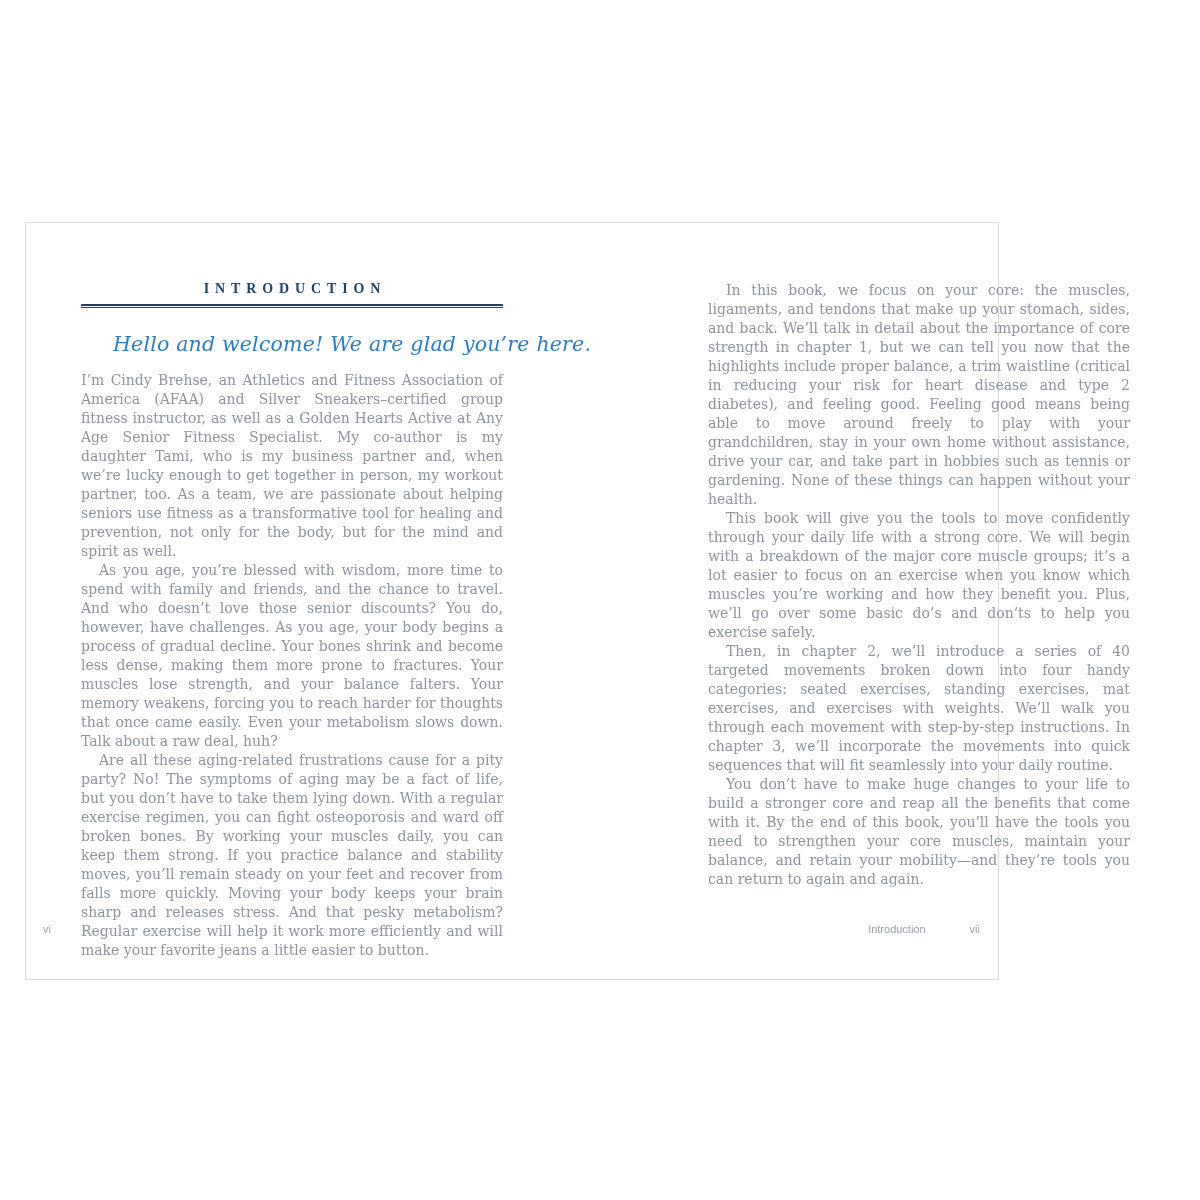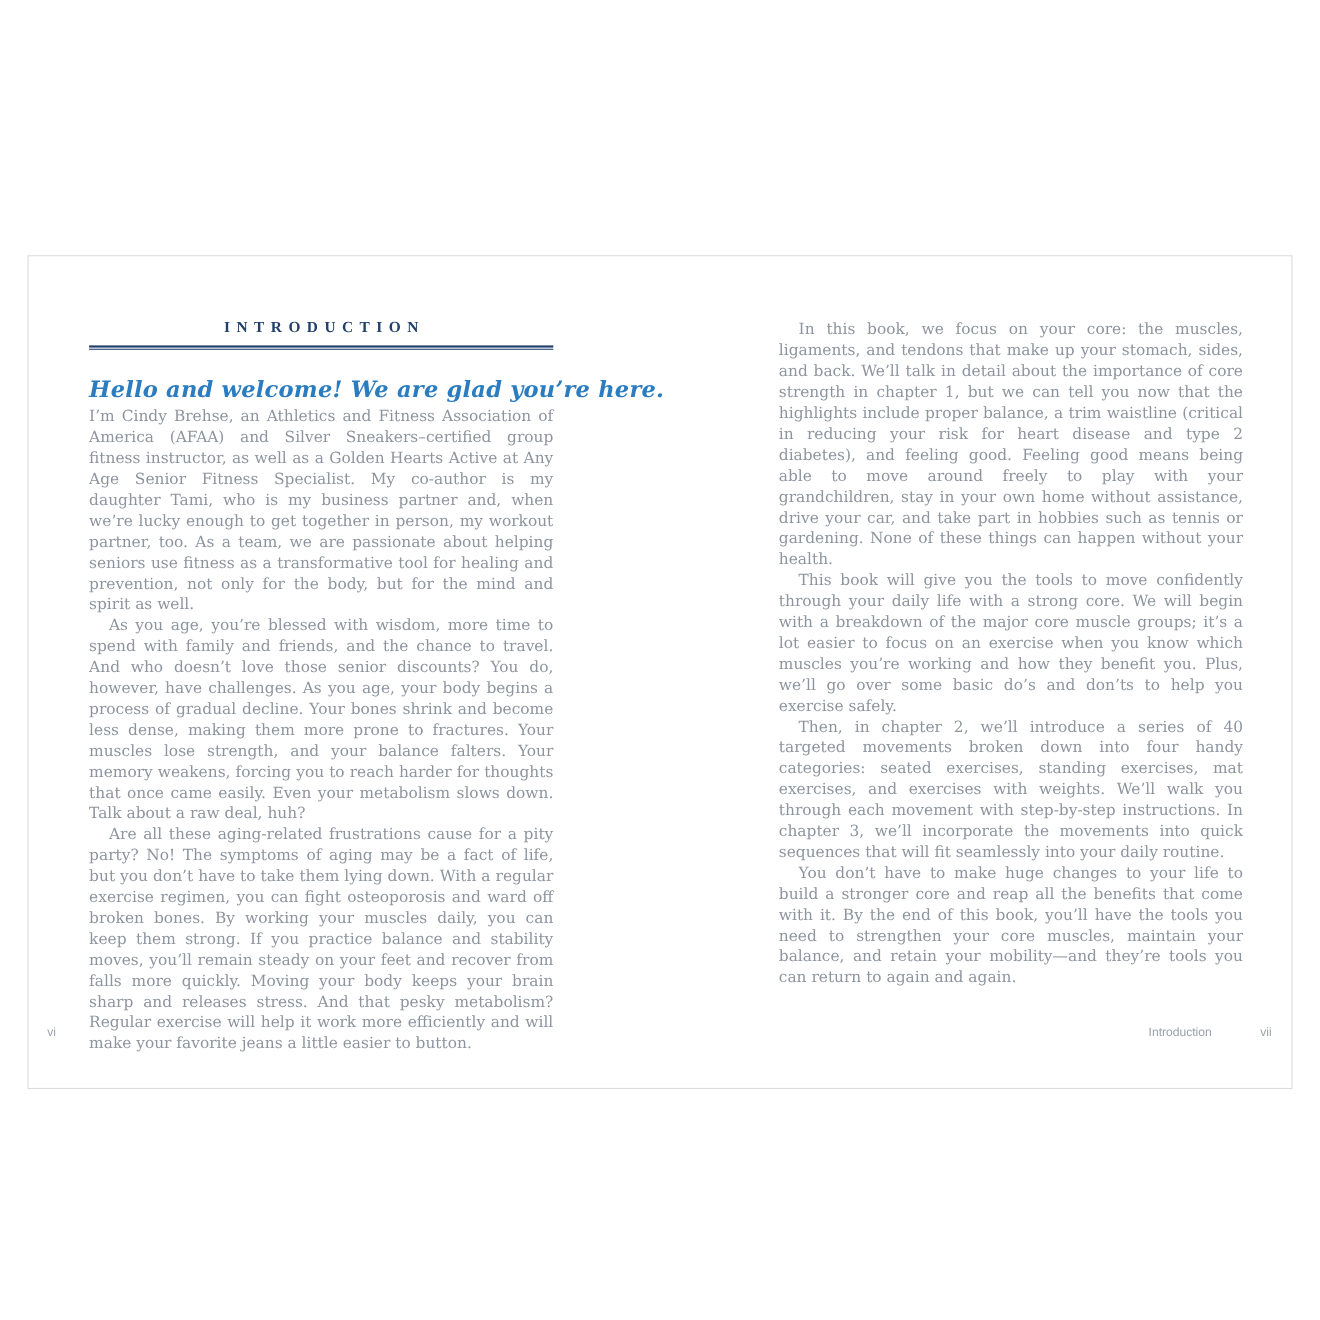--- a/index.html
+++ b/index.html
@@ -14,22 +14,22 @@
   html,body{margin:0;padding:0;}
   body{
     width:1200px;height:1200px;
     background:#ffffff;
     font-family:"DejaVu Serif", serif;
     position:relative;
     overflow:hidden;
   }
   .spread{
     position:absolute;
-    left:25px;top:232px;
-    width:1150px;height:758px;
+    left:25px;top:222px;
+    width:974px;height:758px;
     border:1px solid var(--color-page_edge);
     background:#ffffff;
   }
   .page{
     position:absolute;
     top:58px;
     width:422px;
   }
   .page-left{left:55px;}
   .page-right{left:682px;}
@@ -45,37 +45,38 @@
   .double-rule{
     margin-top:7px;
     height:4px;
     border-top:2.5px solid var(--color-rule);
     border-bottom:1px solid var(--color-rule);
   }
   .script-heading{
     margin-top:24px;
     font-family:"DejaVu Serif", cursive, serif;
     font-style:italic;
-    font-weight:bold;
+    font-weight:normal;
     font-size:20.5px;
     letter-spacing:0.2px;
     color:var(--color-heading);
     white-space:nowrap;
+    margin-left:32px;
   }
   .body-copy{
     margin:0;
     font-size:14px;
     line-height:19px;
     text-align:justify;
     color:var(--color-body);
     text-indent:18px;
   }
   .body-copy.first{
     text-indent:0;
-    margin-top:4px;
+    margin-top:15px;
   }
   .footer{
     position:absolute;
     top:700px;
     font-family:"Liberation Sans","DejaVu Sans",sans-serif;
     font-size:11px;
     color:var(--color-footer);
   }
   .footer-left{left:17px;}
   .footer-right{right:18px;}

